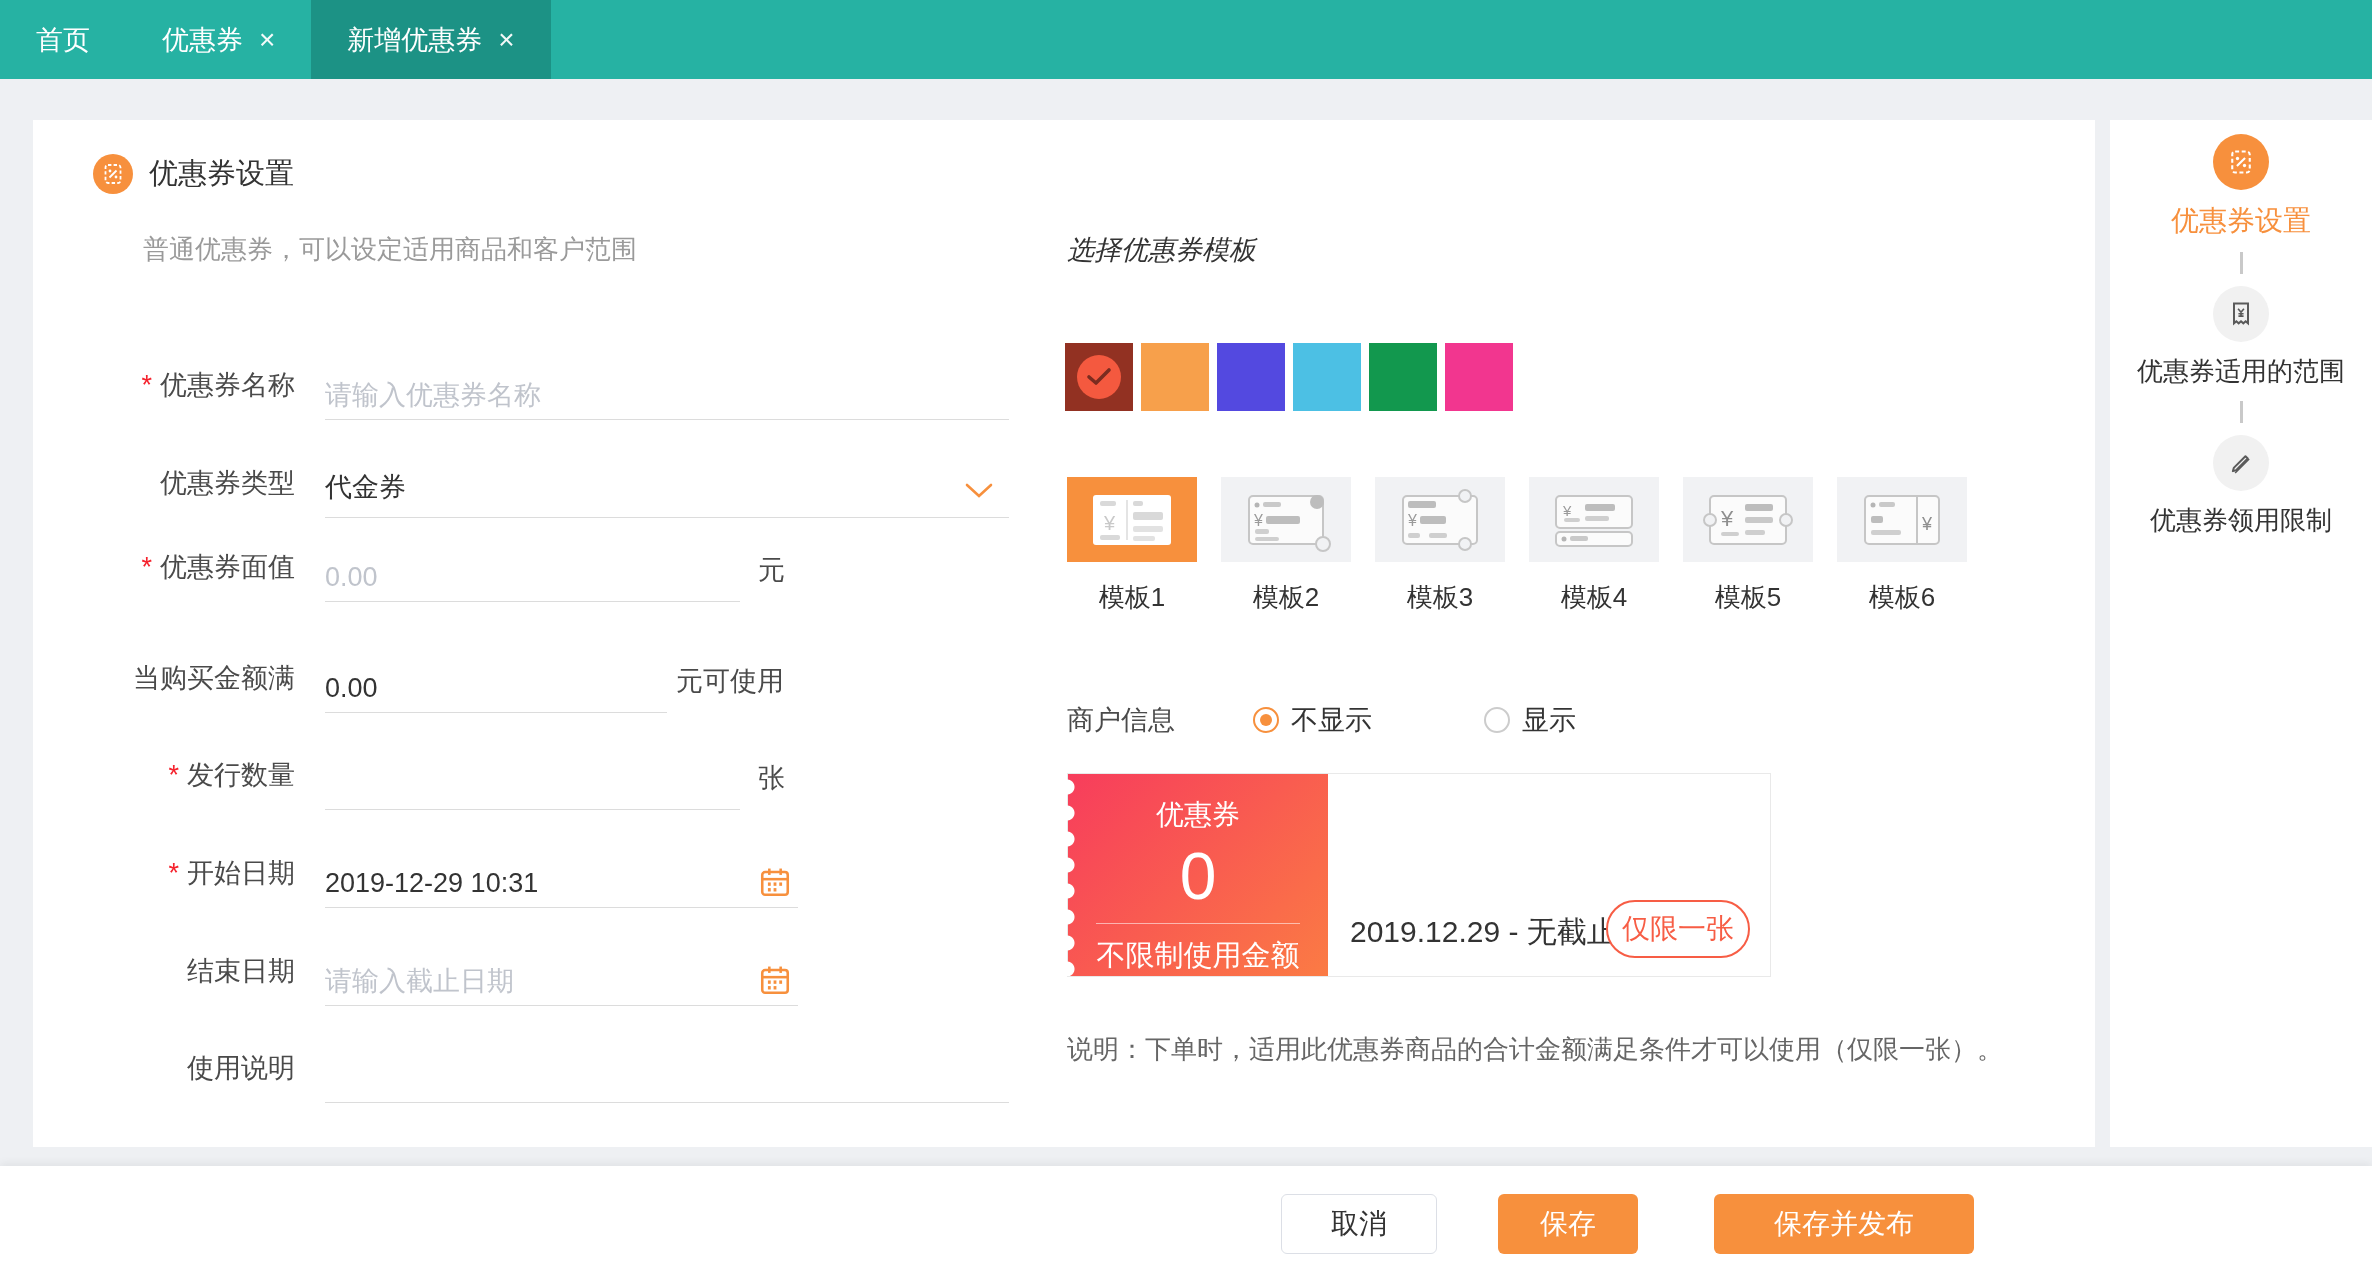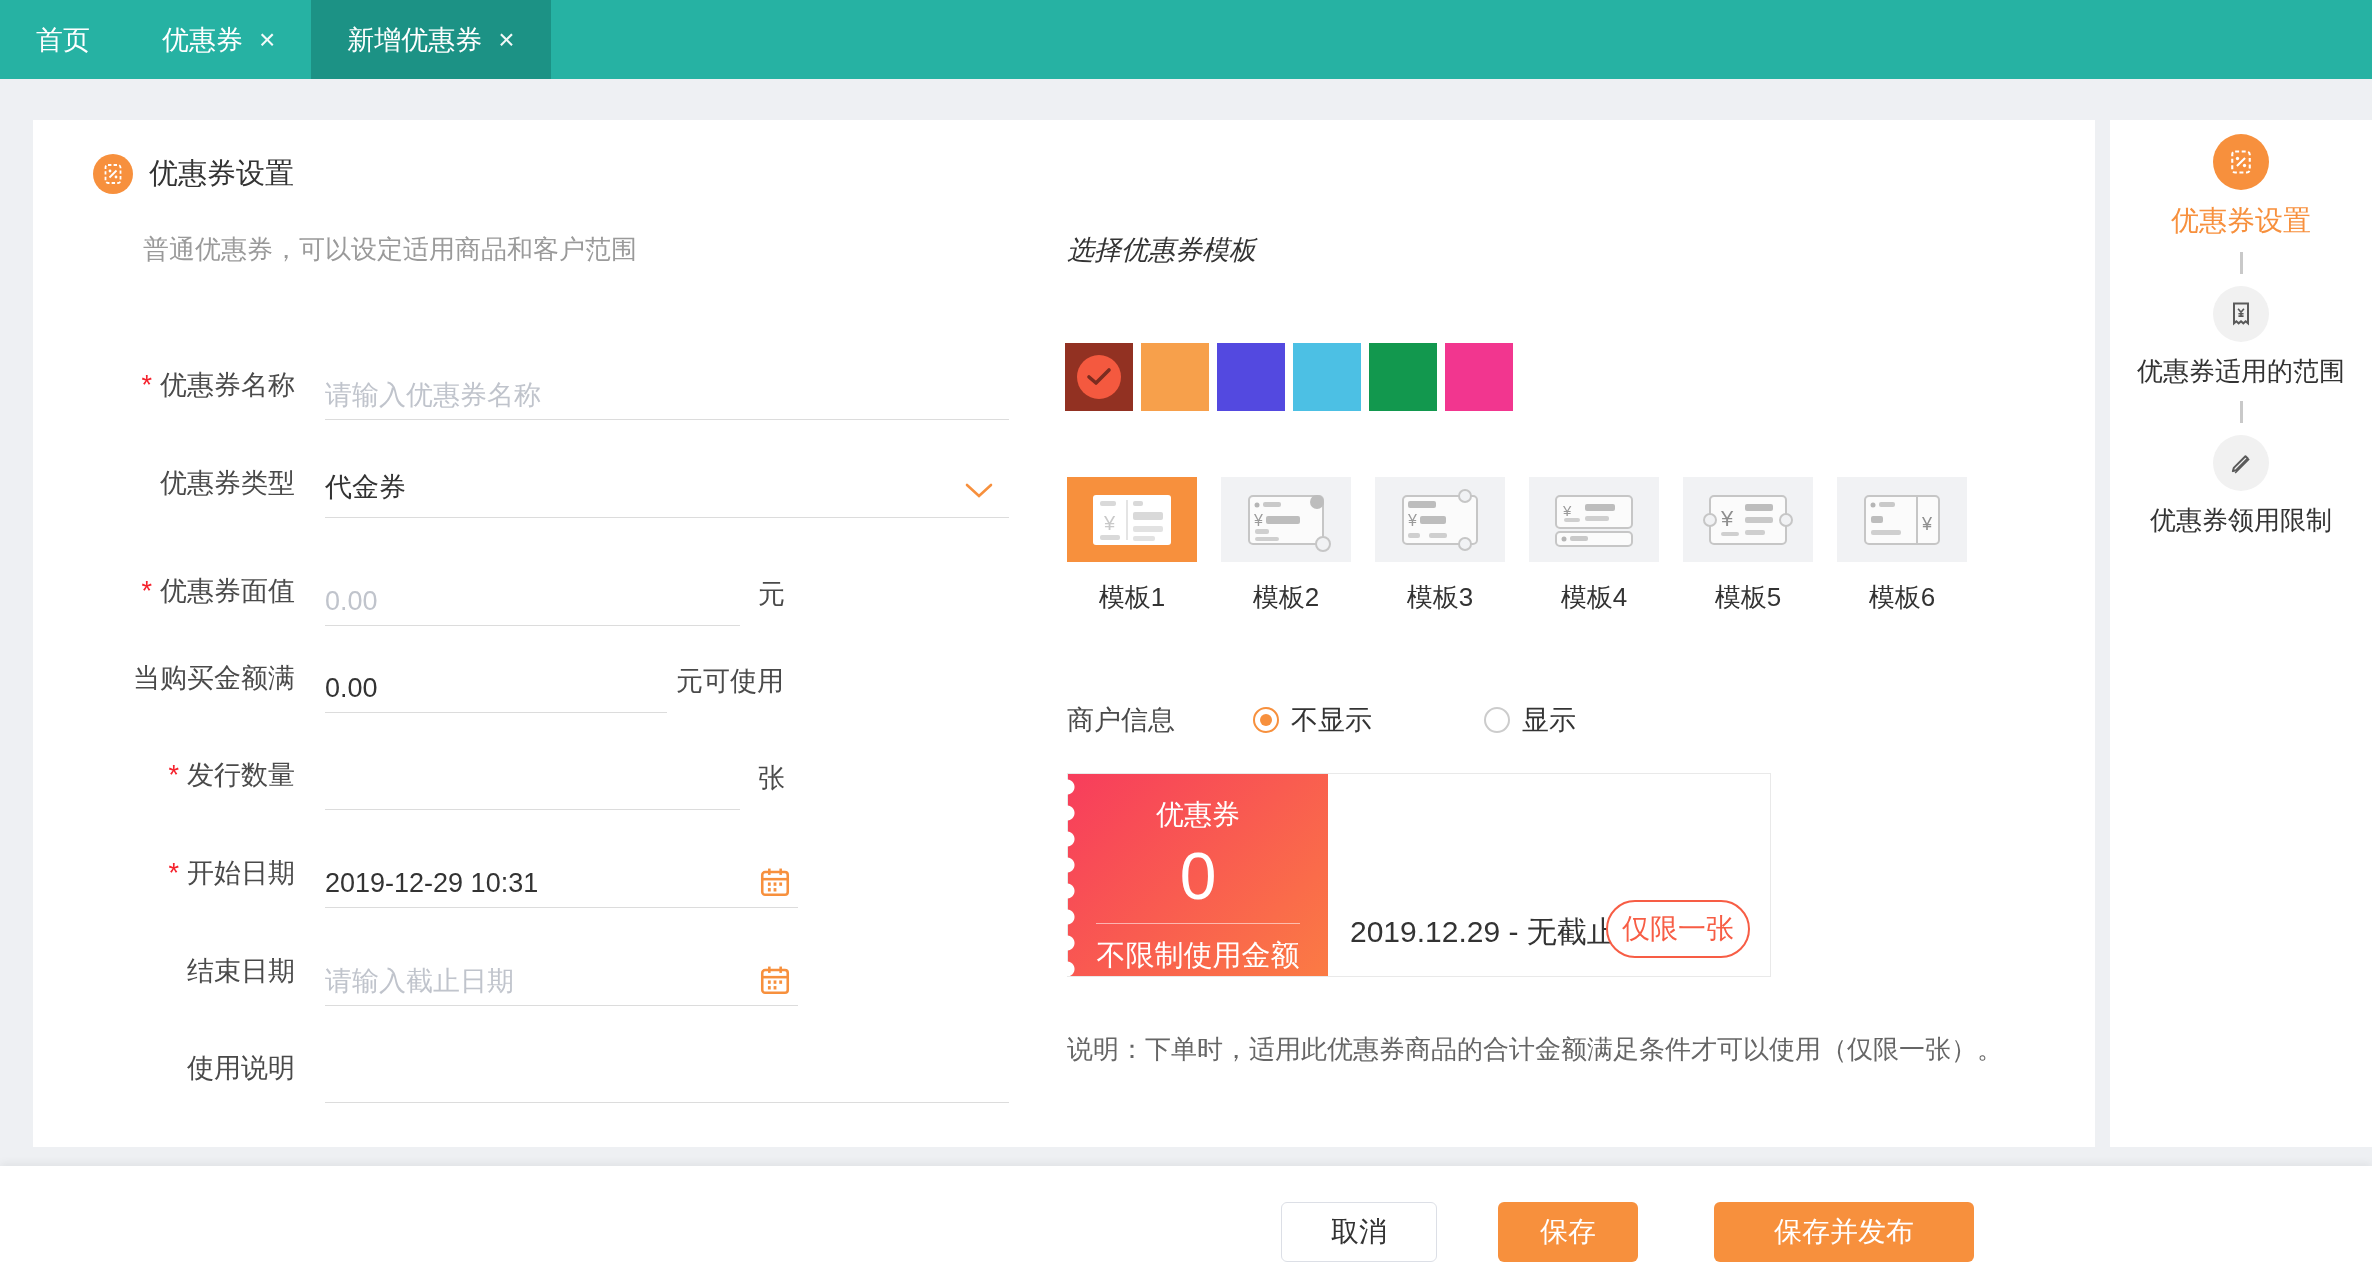--- a/index.html
+++ b/index.html
@@ -67,21 +67,21 @@
   .steps { position:absolute; left:2110px; top:120px; width:262px; height:1027px; background:#fff;
       display:flex; flex-direction:column; align-items:center; padding-top:14px; }
   .step-circle { width:56px; height:56px; border-radius:50%; display:flex; align-items:center; justify-content:center; background:#f1f1f1; }
   .step-circle.active { background:#f7903d; }
   .step-label { margin-top:12px; font-size:26px; color:#333; white-space:nowrap; }
   .step-label.active { color:#f7903d; font-size:28px; }
   .connector { width:3px; height:22px; background:#c9c9c9; margin:12px 0; }
   
   .footer { position:absolute; left:0; top:1166px; width:2372px; height:100px; background:#fff; box-shadow:0 -3px 8px rgba(0,0,0,.06); }
   .btn { position:absolute; top:28px; height:60px; border-radius:6px; font-size:28px; font-family:inherit;
-      display:flex; align-items:center; justify-content:center; cursor:pointer; border:none;margin-top:8px; }
+      display:flex; align-items:center; justify-content:center; cursor:pointer; border:none; }
   .btn-cancel { left:1281px; width:156px; background:#fff; border:1px solid #dcdfe6; color:#333; }
   .btn-save { left:1498px; width:140px; background:#f7903d; color:#fff; }
   .btn-publish { left:1714px; width:260px; background:#f7903d; color:#fff; }
 </style>
 </head>
 <body>
 
 <div class="topbar">
   <div class="tab">
     <span>首页</span>
@@ -122,21 +122,21 @@
   <div class="frow" style="top:328px">
     <div class="flabel"><span>优惠券类型</span></div>
     <div class="fctl w-long">
       <span class="typeval">代金券</span>
       <svg class="chev" viewBox="0 0 28 16" fill="none" stroke="#f7903d" stroke-width="2.6" stroke-linecap="round">
         <polyline points="2,2 14,13 26,2"></polyline>
       </svg>
     </div>
   </div>
 
-  <div class="frow" style="top:436px">
+  <div class="frow" style="top:412px">
     <div class="flabel"><span class="req">*</span><span>优惠券面值</span></div>
     <div class="fctl w-money">
       <input type="text" placeholder="0.00" style="">
     </div>
     <span class="suffix" style="left:725px">元</span>
   </div>
 
   <div class="frow" style="top:523px">
     <div class="flabel"><span>当购买金额满</span></div>
     <div class="fctl w-min">

